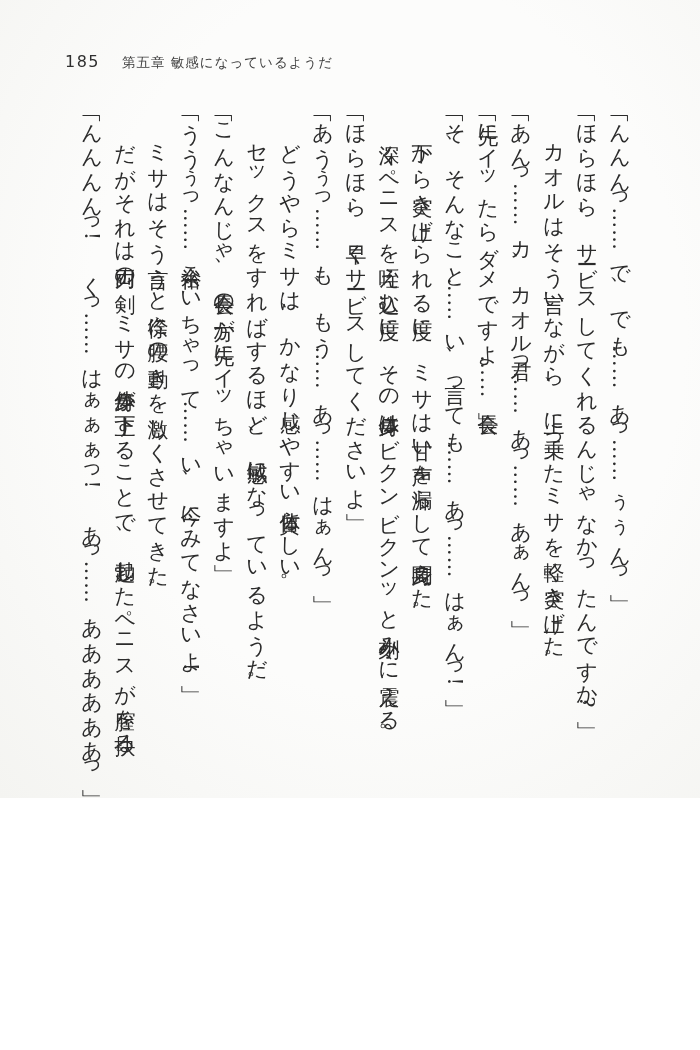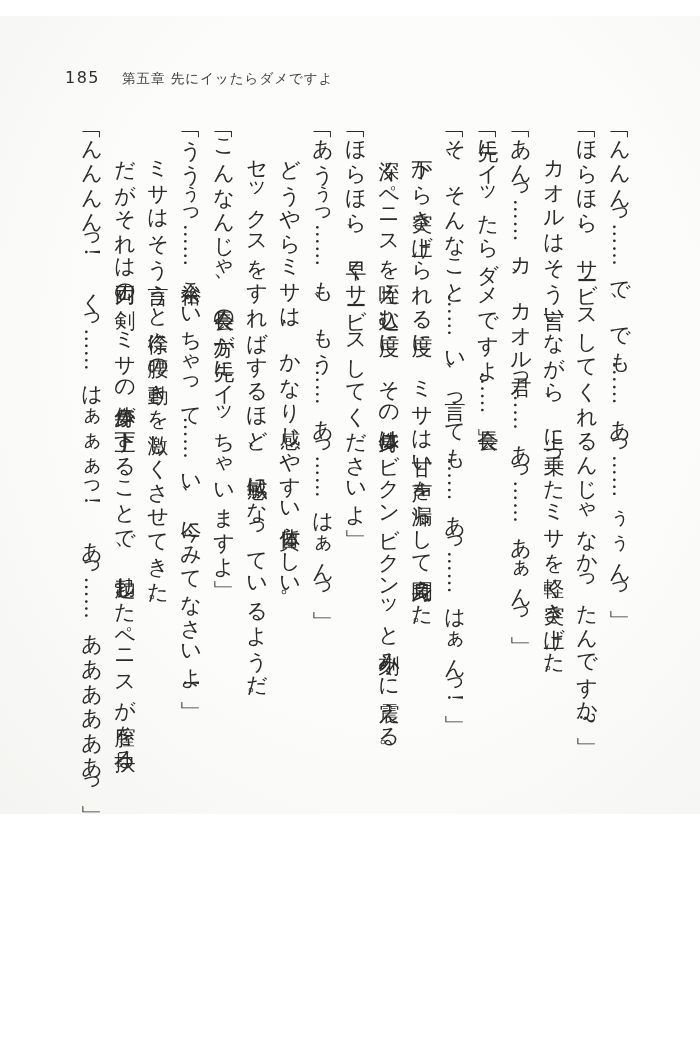--- a/index.html
+++ b/index.html
@@ -9,21 +9,20 @@
   body {
     width: 700px;
     height: 1050px;
     overflow: hidden;
   }
   .page {
     position: relative;
     width: 700px;
     height: 798px;
     background: radial-gradient(ellipse at 55% 42%, #fcfcfb 55%, #f4f4f1 100%);
-    margin-top: 16px;
   }
   .page-header {
     position: absolute;
     left: 65px;
     top: 52px;
     display: flex;
     align-items: baseline;
     gap: 22px;
     font-family: "DejaVu Sans", "Liberation Sans", sans-serif;
     color: #3a3a3a;
@@ -58,21 +57,21 @@
     padding: 0;
   }
 </style>
 </head>
 <body>
 
 <div class="page">
 
   <header class="page-header">
     <span class="page-number">185</span>
-    <span class="chapter-title">第五章 先にイッたらダメですよ</span>
+    <span class="chapter-title">第五章 敏感になっているようだ</span>
   </header>
 
   <main class="body-text">
     <p class="text-line">「んんんっ……で、でも……あっ……ぅぅんっ」</p>
     <p class="text-line">「ほらほら、サービスしてくれるんじゃなかったんですか?」</p>
     <p class="text-line">　カオルはそう言いながら、上に乗ったミサを軽く突き上げた。</p>
     <p class="text-line">「あんっ……カ、カオル君っ……あっ……あぁんっ」</p>
     <p class="text-line">「先にイッたらダメですよ……会長」</p>
     <p class="text-line">「そ、そんなこと……い、言っても……あっ……はぁんっ!」</p>
     <p class="text-line">　下から突き上げられる度に、ミサは甘い声を漏らして身悶えた。</p>

